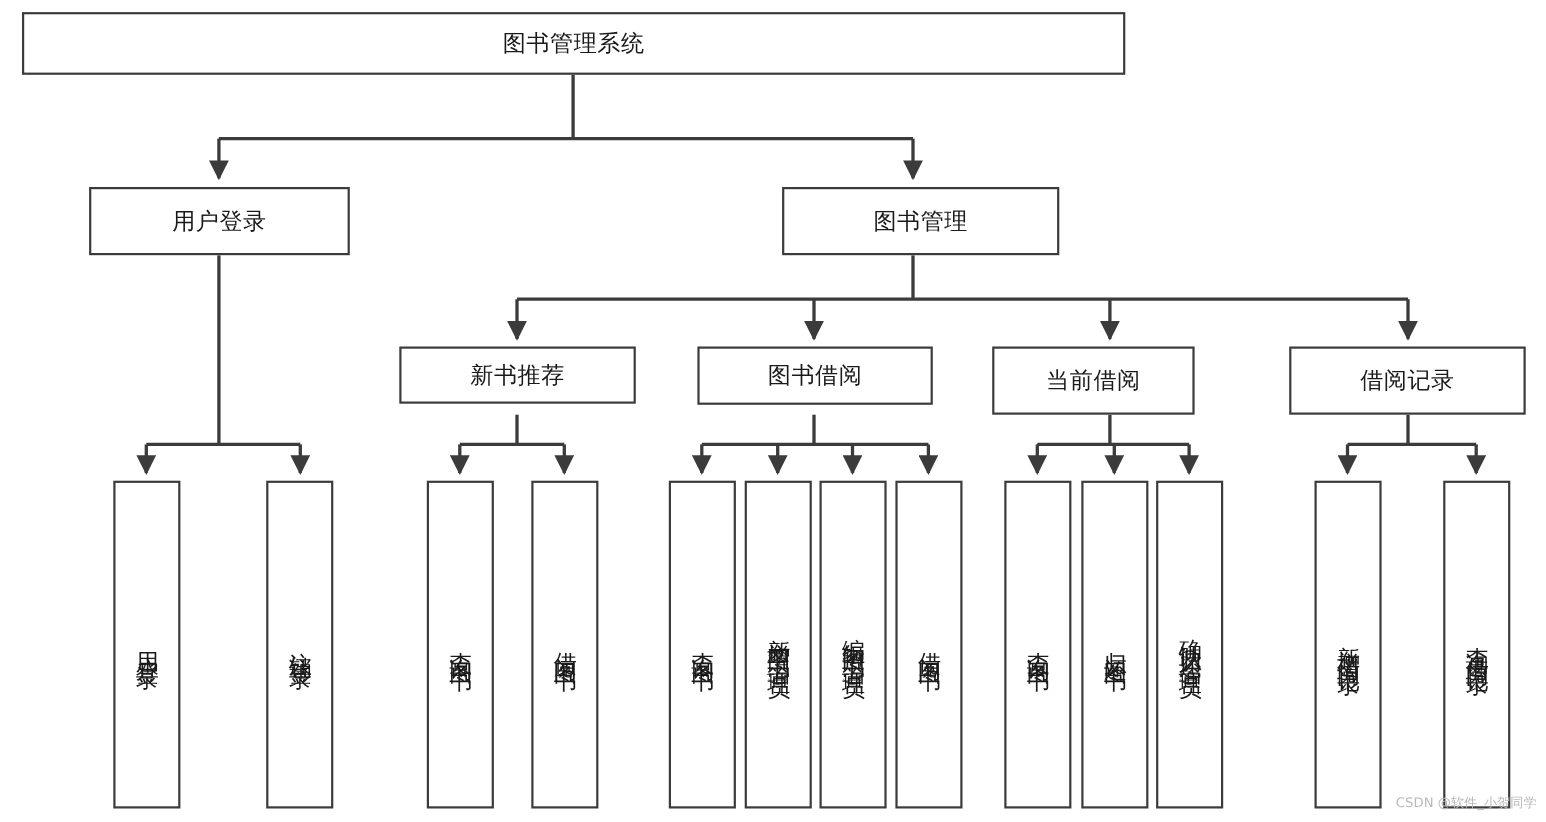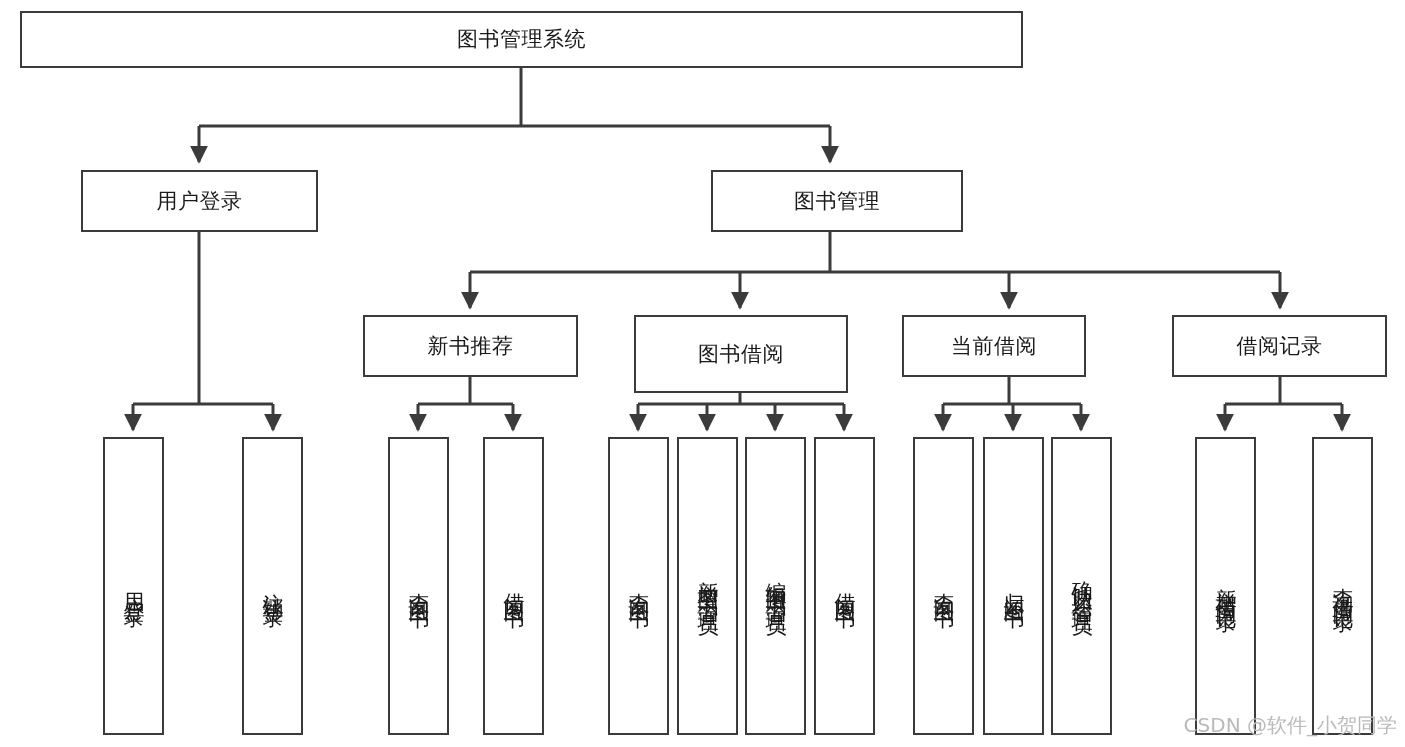--- a/index.html
+++ b/index.html
@@ -57,21 +57,21 @@
     text-orientation: upright;
     font-size: 21px;
     letter-spacing: 5px;
     line-height: 1;
     max-height: 268px;
   }
   #watermark {
     position: absolute;
     right: 8px;
     bottom: 8px;
-    font-size: 20px;
+    font-size: 12px;
     color: #b9b9b9;
     white-space: nowrap;
     z-index: 3;
     font-family: "DejaVu Sans", "Liberation Sans", sans-serif;
   }
 </style>
 </head>
 <body>
 
 <div id="canvas">
@@ -131,24 +131,24 @@
     <span class="lbl">图书管理系统</span>
   </div>
 
   <div class="node horiz" style="left: 81px; top: 170px; width: 237px; height: 62px;">
     <span class="lbl">用户登录</span>
   </div>
   <div class="node horiz" style="left: 711px; top: 170px; width: 252px; height: 62px;">
     <span class="lbl">图书管理</span>
   </div>
 
-  <div class="node horiz" style="left: 363px; top: 315px; width: 215px; height: 62px;">
+  <div class="node horiz" style="left: 363px; top: 315px; width: 215px; height: 52px;">
     <span class="lbl">新书推荐</span>
   </div>
-  <div class="node horiz" style="left: 634px; top: 315px; width: 214px; height: 78px;">
+  <div class="node horiz" style="left: 634px; top: 315px; width: 214px; height: 53px;">
     <span class="lbl">图书借阅</span>
   </div>
   <div class="node horiz" style="left: 902px; top: 315px; width: 184px; height: 62px;">
     <span class="lbl">当前借阅</span>
   </div>
   <div class="node horiz" style="left: 1172px; top: 315px; width: 215px; height: 62px;">
     <span class="lbl">借阅记录</span>
   </div>
 
   <div class="node vert" style="left: 103px; top: 437px; width: 61px; height: 298px;">

